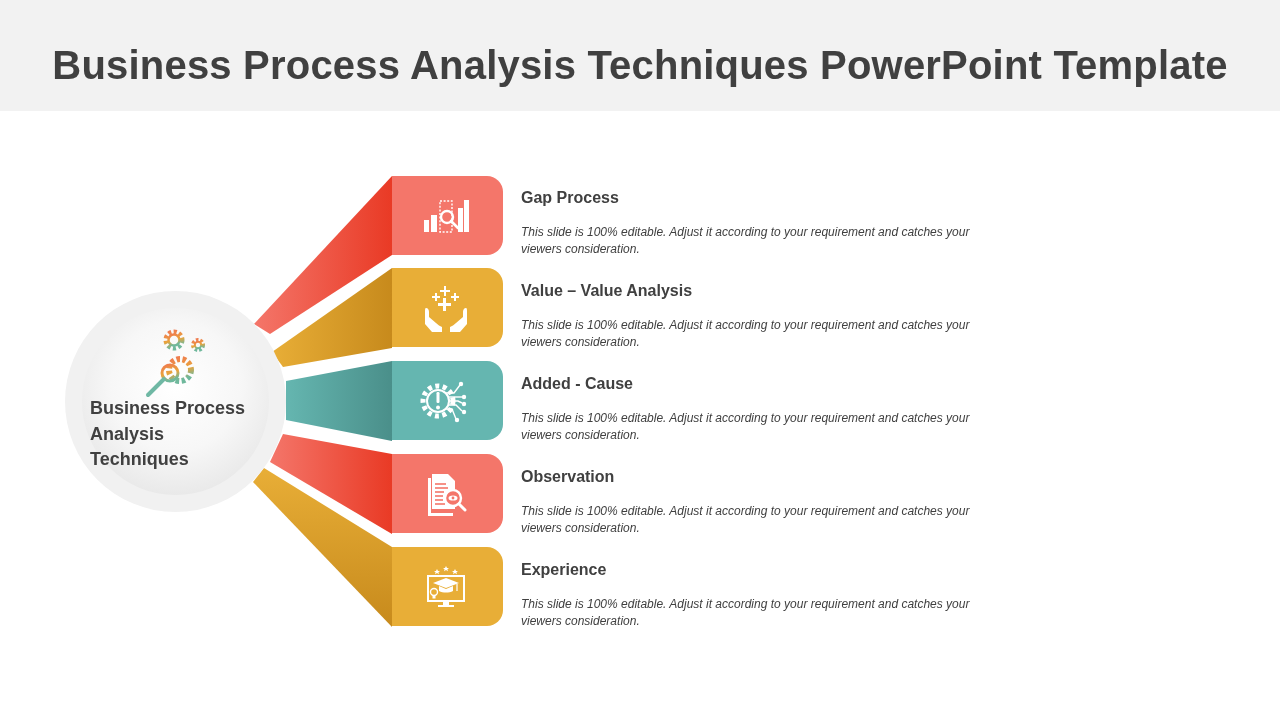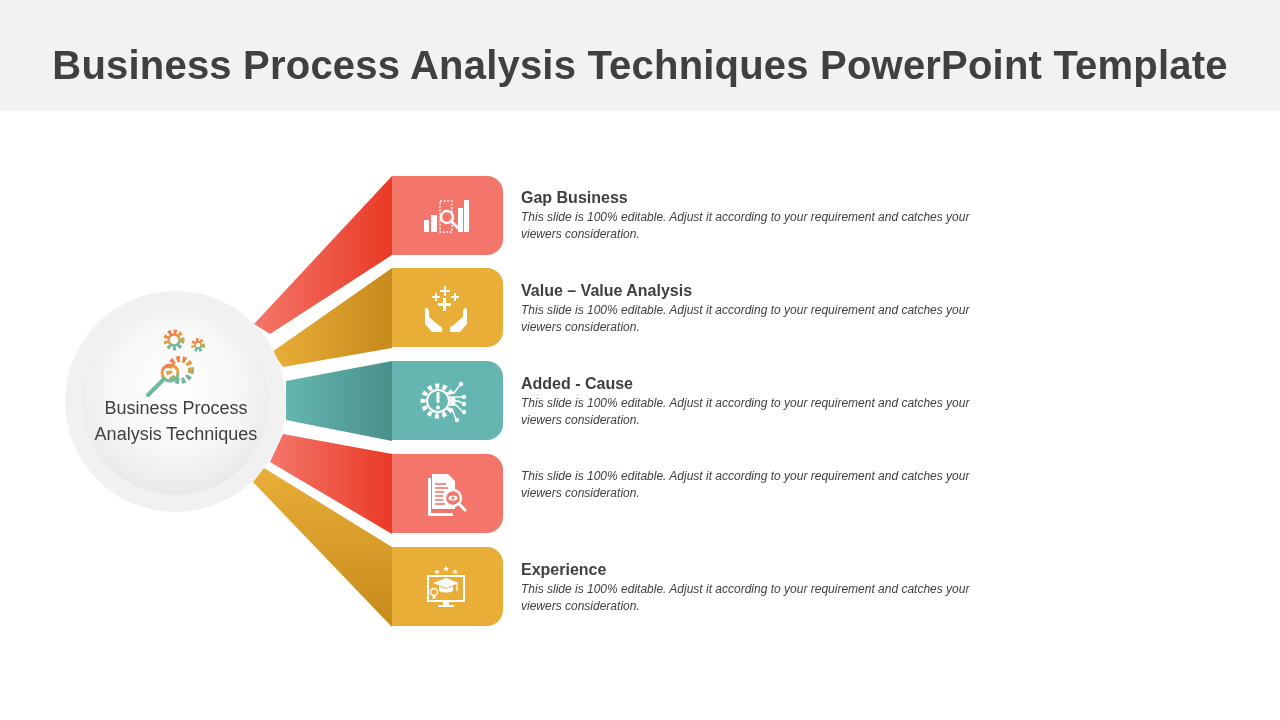--- a/index.html
+++ b/index.html
@@ -23,31 +23,31 @@
     border-radius: 50%; background: #f1f1f1;
   }
   .hub-inner {
     position: absolute; left: 82px; top: 308px; width: 187px; height: 187px;
     border-radius: 50%;
     background: radial-gradient(circle at 50% 42%, #ffffff 0%, #f7f7f7 45%, #dedede 100%);
   }
   .hub-icon { position: absolute; left: 140px; top: 320px; width: 80px; height: 80px; }
   .hub-label {
     position: absolute; left: 90px; top: 396px; width: 172px;
-    text-align: center; font-size: 18px; font-weight: normal; color: #404040; line-height: 25.5px;
+    font-size: 18px; font-weight: bold; color: #404040; line-height: 25.5px;
   }
   .tab {
     position: absolute; left: 392px; width: 111px; height: 79px;
     border-radius: 0 16px 16px 0;
   }
   .tab-icon { position: absolute; left: 28px; top: 16px; width: 52px; height: 48px; }
   .item-text { position: absolute; left: 521px; width: 490px; }
   .item-title { font-size: 16px; font-weight: bold; color: #404040; line-height: 20px; }
   .item-desc {
-    font-size: 12px; font-style: italic; color: #404040; line-height: 17px; margin-top: 1px;
+    font-size: 12px; font-style: italic; color: #404040; line-height: 17px; margin-top: 16px;
   }
 </style>
 </head>
 <body>
 
 <div class="title-band"></div>
 <div class="page-title">Business Process Analysis Techniques PowerPoint Template</div>
 
 <svg class="rays" width="1280" height="720" viewBox="0 0 1280 720">
   <defs>
@@ -172,30 +172,31 @@
     <path d="M19 23v5c4 2 10 2 14 0v-5l-7 3z" fill="#fff"></path>
     <line x1="37" y1="21" x2="37" y2="28" stroke="#fff" stroke-width="1.2"></line>
     <circle cx="14" cy="29" r="3.5" fill="none" stroke="#fff" stroke-width="1.4"></circle>
     <rect x="12.5" y="32.5" width="3" height="3" fill="#fff"></rect>
     <rect x="23" y="38" width="6" height="4" fill="#fff"></rect>
     <rect x="18" y="42" width="16" height="2" fill="#fff"></rect>
   </svg>
 </div>
 
 <div class="item-text" style="top:188px;">
-  <div class="item-title">Gap Business</div>
+  <div class="item-title">Gap Process</div>
   <div class="item-desc">This slide is 100% editable. Adjust it according to your requirement and catches your viewers consideration.</div>
 </div>
 <div class="item-text" style="top:281px;">
   <div class="item-title">Value – Value Analysis</div>
   <div class="item-desc">This slide is 100% editable. Adjust it according to your requirement and catches your viewers consideration.</div>
 </div>
 <div class="item-text" style="top:374px;">
   <div class="item-title">Added - Cause</div>
   <div class="item-desc">This slide is 100% editable. Adjust it according to your requirement and catches your viewers consideration.</div>
 </div>
 <div class="item-text" style="top:467px;">
+  <div class="item-title">Observation</div>
   <div class="item-desc">This slide is 100% editable. Adjust it according to your requirement and catches your viewers consideration.</div>
 </div>
 <div class="item-text" style="top:560px;">
   <div class="item-title">Experience</div>
   <div class="item-desc">This slide is 100% editable. Adjust it according to your requirement and catches your viewers consideration.</div>
 </div>
 
 </body></html>

